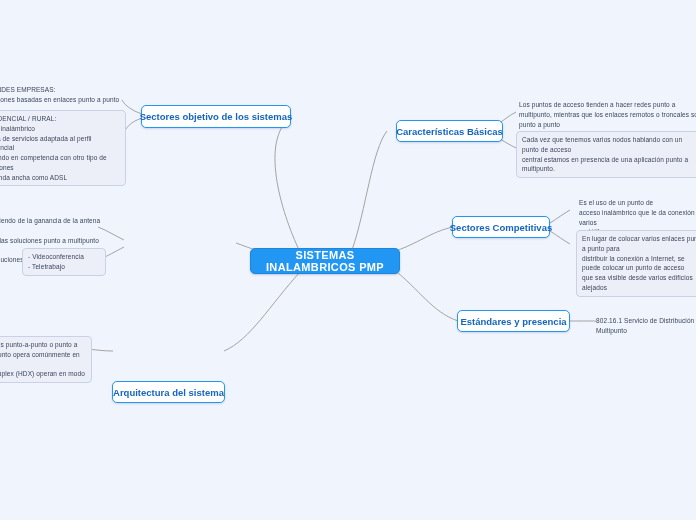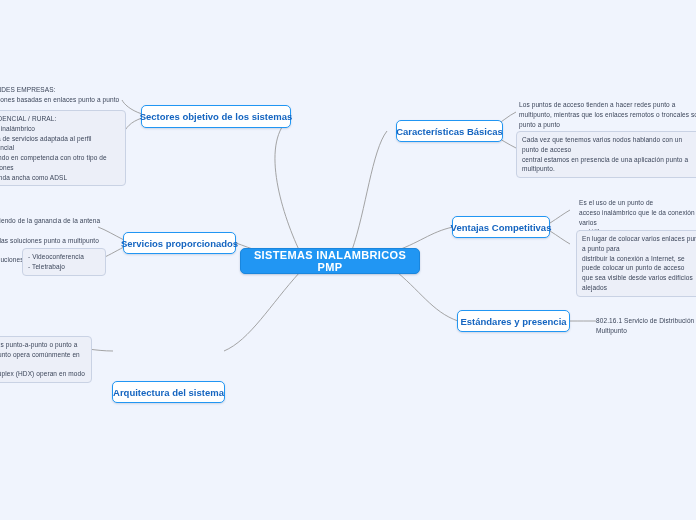--- a/index.html
+++ b/index.html
@@ -92,47 +92,44 @@
 
       <path d="M570,321 C580,321 588,321 596,321"></path>
 
       <path d="M113,351 C104,351 96,350 88,349"></path>
 
       <path d="M124,240 C114,235 106,230 98,227"></path>
       <path d="M124,247 C114,252 108,256 100,259"></path>
     </g>
   </svg>
 
-  <div class="node root" style="left:240px;top:248px;width:180px;height:26px;">
+  <div class="node root" style="left:250px;top:248px;width:150px;height:26px;">
     <span>SISTEMAS INALAMBRICOS PMP</span>
   </div>
 
   <div class="node branch" style="left:141px;top:105px;width:150px;height:23px;">
     <span>Sectores objetivo de los sistemas</span>
   </div>
 
   <div class="node branch" style="left:396px;top:120px;width:107px;height:22px;">
     <span>Características Básicas</span>
   </div>
 
   <div class="node branch" style="left:452px;top:216px;width:98px;height:22px;">
-    <span>Ventajas Competitivas</span>
+    <span>Sectores Competitivas</span>
   </div>
 
   <div class="node branch" style="left:457px;top:310px;width:113px;height:22px;">
     <span>Estándares y presencia</span>
   </div>
 
   <div class="node branch" style="left:112px;top:341px;width:113px;height:22px;margin-top:40px;">
     <span>Arquitectura del sistema</span>
   </div>
 
-  <div class="node branch" style="left:123px;top:232px;width:113px;height:22px;">
-    <span>Servicios proporcionados</span>
-  </div>
 
   <div class="node leaf plain" style="left:-18px;top:85px;width:140px;">GRANDES EMPRESAS:
 Soluciones basadas en enlaces punto a punto</div>
 
   <div class="node leaf boxed" style="left:-24px;top:110px;width:150px;">RESIDENCIAL / RURAL:
 Bucle inalámbrico
 Oferta de servicios adaptada al perfil residencial
 Entrando en competencia con otro tipo de soluciones
 de banda ancha como ADSL</div>
 

